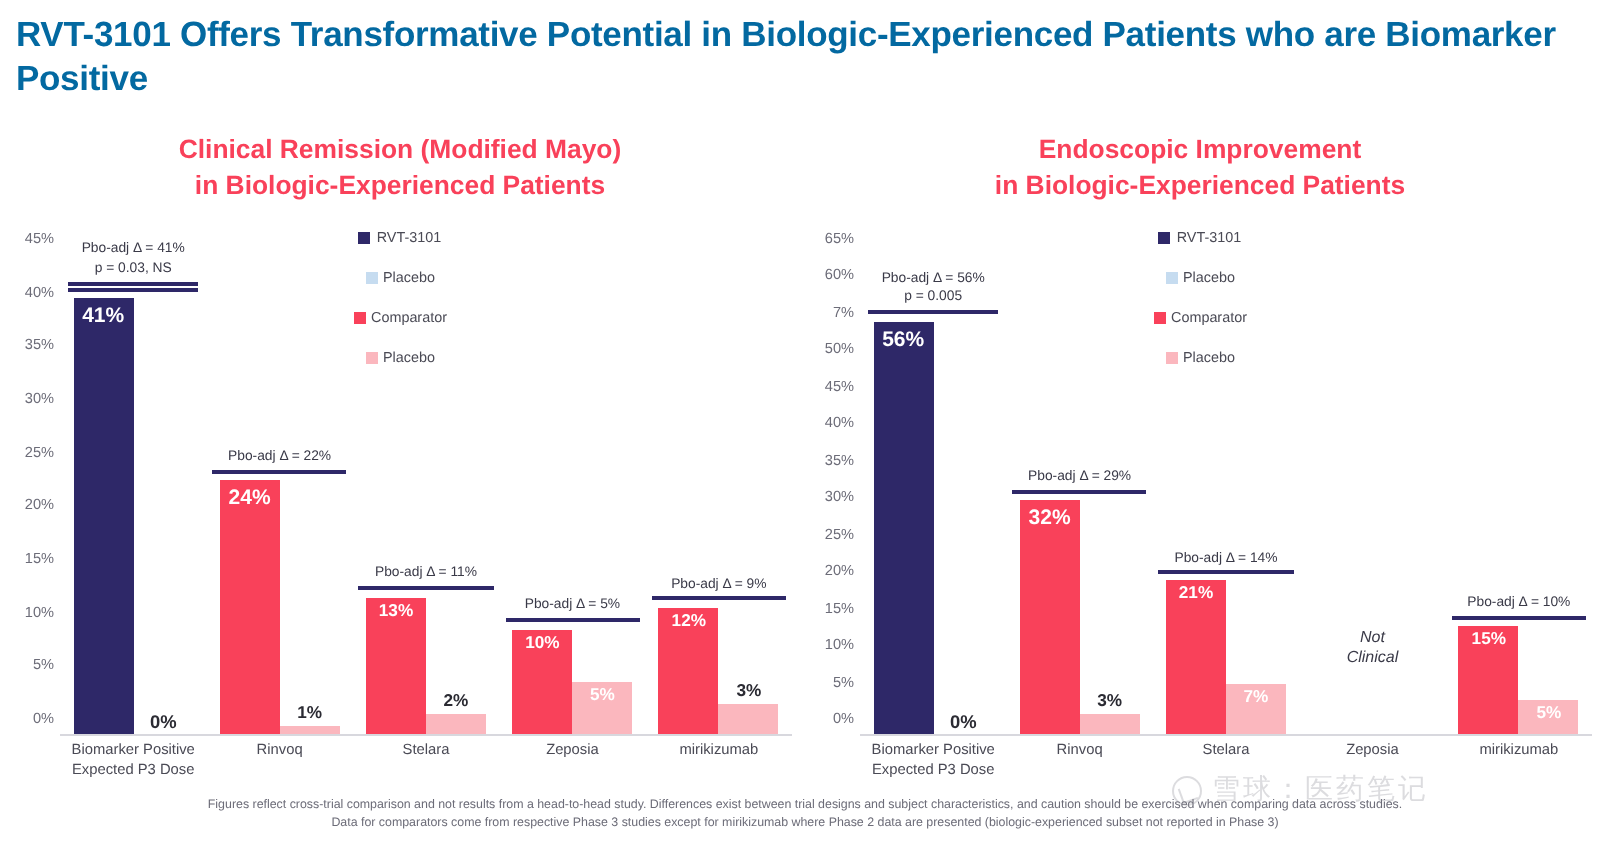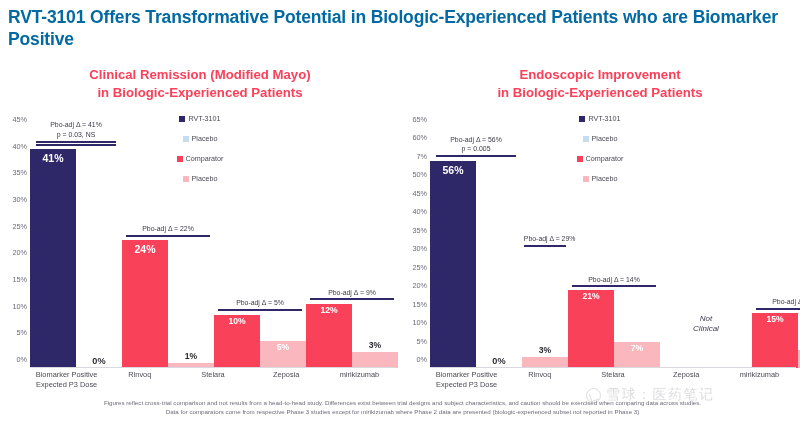--- a/index.html
+++ b/index.html
@@ -122,21 +122,21 @@
     position: relative;
     height: 100%;
     flex: 1 1 0;
     display: flex;
     align-items: flex-end;
     justify-content: center;
     gap: 0px;
   }
   .bar {
     position: relative;
-    width: 46px;
+    width: 30px;
     min-height: 0;
     margin-top: 28px;
   }
   .bar.navy  { background: #2E2868; }
   .bar.red   { background: #F9415A; }
   .bar.pink  { background: #FBB7BE; }
   .bar.blank { background: transparent; }
 
   .bar-value-in {
     position: absolute;
@@ -329,20 +329,32 @@
             <div class="rule"></div>
           </div>
           <div class="bar red" style="height:53.33%;">
             <div class="bar-value-in">24%</div>
           </div>
           <div class="bar pink" style="height:2.22%;">
             <div class="bar-value-out">1%</div>
           </div>
         </div>
 
+        <div class="group">
+          <div class="delta" style="left:4%; right:4%; bottom:30.4%;">
+            <div>Pbo-adj Δ = 11%</div>
+            <div class="rule"></div>
+          </div>
+          <div class="bar red" style="height:28.88%;">
+            <div class="bar-value-in small">13%</div>
+          </div>
+          <div class="bar pink" style="height:4.44%;">
+            <div class="bar-value-out">2%</div>
+          </div>
+        </div>
 
         <div class="group">
           <div class="delta" style="left:4%; right:4%; bottom:23.7%;">
             <div>Pbo-adj Δ = 5%</div>
             <div class="rule"></div>
           </div>
           <div class="bar red" style="height:22.22%;">
             <div class="bar-value-in small">10%</div>
           </div>
           <div class="bar pink" style="height:11.11%;">
@@ -436,20 +448,23 @@
           <div class="bar blank" style="height:100%;">
             <div class="bar-value-zero">0%</div>
           </div>
         </div>
 
         <div class="group">
           <div class="delta" style="left:4%; right:4%; bottom:50.5%;">
             <div>Pbo-adj Δ = 29%</div>
             <div class="rule"></div>
           </div>
+          <div class="bar red" style="height:49.23%;">
+            <div class="bar-value-in">32%</div>
+          </div>
           <div class="bar pink" style="height:4.61%;">
             <div class="bar-value-out">3%</div>
           </div>
         </div>
 
         <div class="group">
           <div class="delta" style="left:4%; right:4%; bottom:33.6%;">
             <div>Pbo-adj Δ = 14%</div>
             <div class="rule"></div>
           </div>

